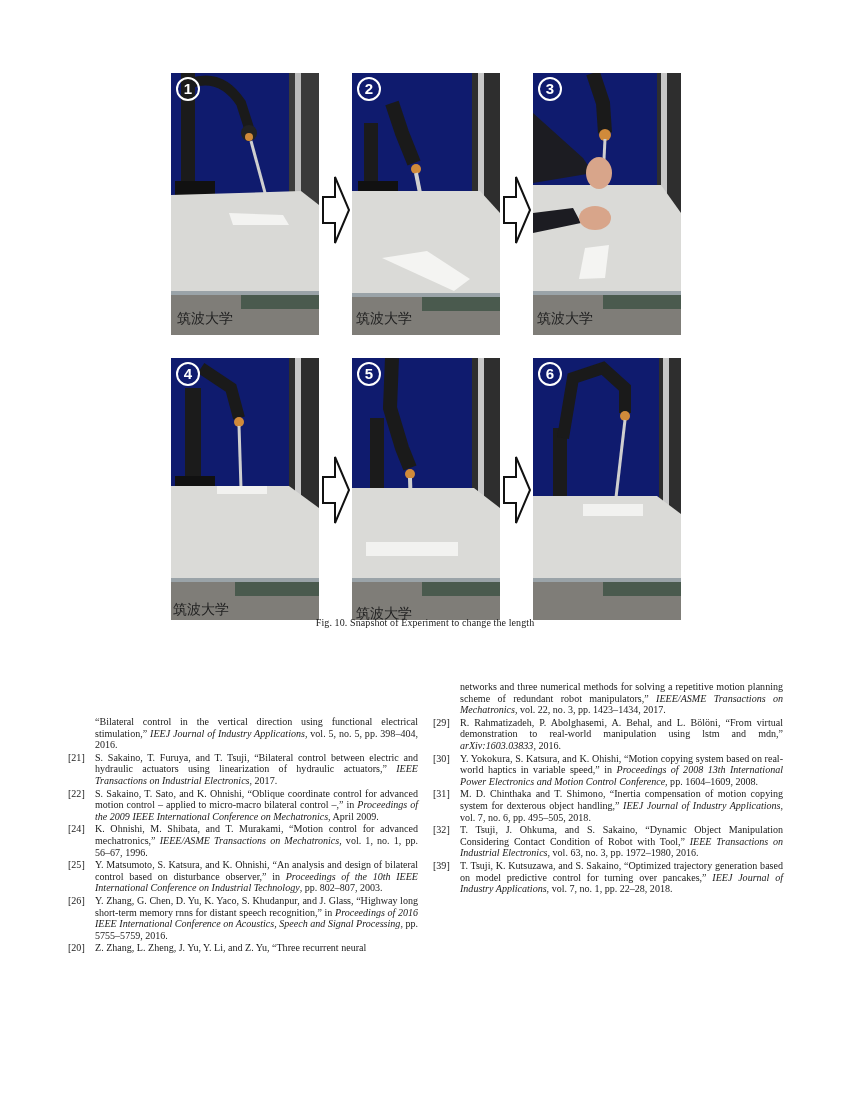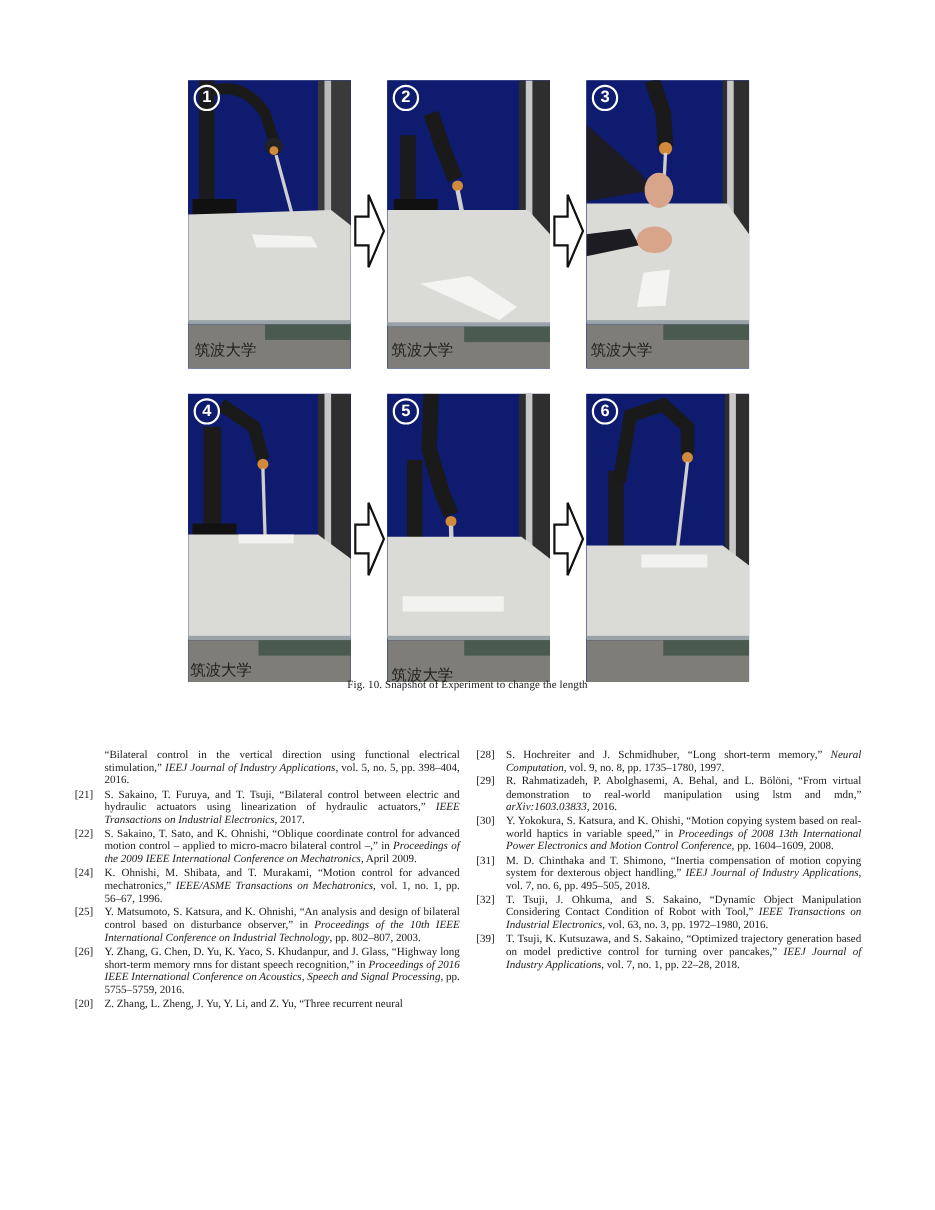--- a/index.html
+++ b/index.html
@@ -13,21 +13,21 @@
   .panel svg { display: block; width: 100%; height: 100%; }
   .num { position: absolute; left: 5px; top: 4px; width: 20px; height: 20px; border: 2px solid #fff;
          border-radius: 50%; color: #fff; font-family: "Liberation Sans", "DejaVu Sans", sans-serif;
          font-weight: bold; font-size: 15px; line-height: 20px; text-align: center; box-sizing: content-box; }
   .arrow { position: absolute; width: 30px; height: 70px; }
   .a1 { left: 321px; top: 175px; } .a2 { left: 502px; top: 175px; }
   .a3 { left: 321px; top: 455px; } .a4 { left: 502px; top: 455px; }
   .caption { position: absolute; top: 617px; left: 0; width: 850px; text-align: center;
              font-size: 10px; letter-spacing: 0.1px; }
   .refs { position: absolute; font-size: 10.05px; line-height: 11.6px; text-align: justify; }
-  .col-left { left: 68px; top: 681px; width: 350px; }
+  .col-left { left: 68px; top: 716px; width: 350px; }
   .col-right { left: 433px; top: 681px; width: 350px; }
   .ref { position: relative; padding-left: 27px; margin: 0 0 1px 0; }
   .ref .rn { position: absolute; left: 0; top: 0; }
   i { font-style: italic; }
 </style>
 </head>
 <body>
 
 <div class="figure">
 
@@ -181,19 +181,19 @@
 <div class="refs col-left">
     <div class="ref"><span>“Bilateral control in the vertical direction using functional electrical stimulation,” </span><i>IEEJ Journal of Industry Applications</i><span>, vol. 5, no. 5, pp. 398–404, 2016.</span></div>
     <div class="ref"><span class="rn">[21]</span><span>S. Sakaino, T. Furuya, and T. Tsuji, “Bilateral control between electric and hydraulic actuators using linearization of hydraulic actuators,” </span><i>IEEE Transactions on Industrial Electronics</i><span>, 2017.</span></div>
     <div class="ref"><span class="rn">[22]</span><span>S. Sakaino, T. Sato, and K. Ohnishi, “Oblique coordinate control for advanced motion control – applied to micro-macro bilateral control –,” in </span><i>Proceedings of the 2009 IEEE International Conference on Mechatronics</i><span>, April 2009.</span></div>
     <div class="ref"><span class="rn">[24]</span><span>K. Ohnishi, M. Shibata, and T. Murakami, “Motion control for advanced mechatronics,” </span><i>IEEE/ASME Transactions on Mechatronics</i><span>, vol. 1, no. 1, pp. 56–67, 1996.</span></div>
     <div class="ref"><span class="rn">[25]</span><span>Y. Matsumoto, S. Katsura, and K. Ohnishi, “An analysis and design of bilateral control based on disturbance observer,” in </span><i>Proceedings of the 10th IEEE International Conference on Industrial Technology</i><span>, pp. 802–807, 2003.</span></div>
     <div class="ref"><span class="rn">[26]</span><span>Y. Zhang, G. Chen, D. Yu, K. Yaco, S. Khudanpur, and J. Glass, “Highway long short-term memory rnns for distant speech recognition,” in </span><i>Proceedings of 2016 IEEE International Conference on Acoustics, Speech and Signal Processing</i><span>, pp. 5755–5759, 2016.</span></div>
     <div class="ref"><span class="rn">[20]</span><span>Z. Zhang, L. Zheng, J. Yu, Y. Li, and Z. Yu, “Three recurrent neural</span></div>
   </div>
 <div class="refs col-right">
-    <div class="ref"><span class="rn">[28]</span><span>S. Hochreiter and J. Schmidhuber, “Long short-term memory,” </span><i>Neural Computation</i><span>, vol. 9, no. 8, pp. 1735–1780, 1997.</span></div>
+    <div class="ref"><span>networks and three numerical methods for solving a repetitive motion planning scheme of redundant robot manipulators,” </span><i>IEEE/ASME Transactions on Mechatronics</i><span>, vol. 22, no. 3, pp. 1423–1434, 2017.</span></div>
     <div class="ref"><span class="rn">[29]</span><span>R. Rahmatizadeh, P. Abolghasemi, A. Behal, and L. Bölöni, “From virtual demonstration to real-world manipulation using lstm and mdn,” </span><i>arXiv:1603.03833</i><span>, 2016.</span></div>
     <div class="ref"><span class="rn">[30]</span><span>Y. Yokokura, S. Katsura, and K. Ohishi, “Motion copying system based on real-world haptics in variable speed,” in </span><i>Proceedings of 2008 13th International Power Electronics and Motion Control Conference</i><span>, pp. 1604–1609, 2008.</span></div>
     <div class="ref"><span class="rn">[31]</span><span>M. D. Chinthaka and T. Shimono, “Inertia compensation of motion copying system for dexterous object handling,” </span><i>IEEJ Journal of Industry Applications</i><span>, vol. 7, no. 6, pp. 495–505, 2018.</span></div>
     <div class="ref"><span class="rn">[32]</span><span>T. Tsuji, J. Ohkuma, and S. Sakaino, “Dynamic Object Manipulation Considering Contact Condition of Robot with Tool,” </span><i>IEEE Transactions on Industrial Electronics</i><span>, vol. 63, no. 3, pp. 1972–1980, 2016.</span></div>
     <div class="ref"><span class="rn">[39]</span><span>T. Tsuji, K. Kutsuzawa, and S. Sakaino, “Optimized trajectory generation based on model predictive control for turning over pancakes,” </span><i>IEEJ Journal of Industry Applications</i><span>, vol. 7, no. 1, pp. 22–28, 2018.</span></div>
   </div>
 
 </body></html>

